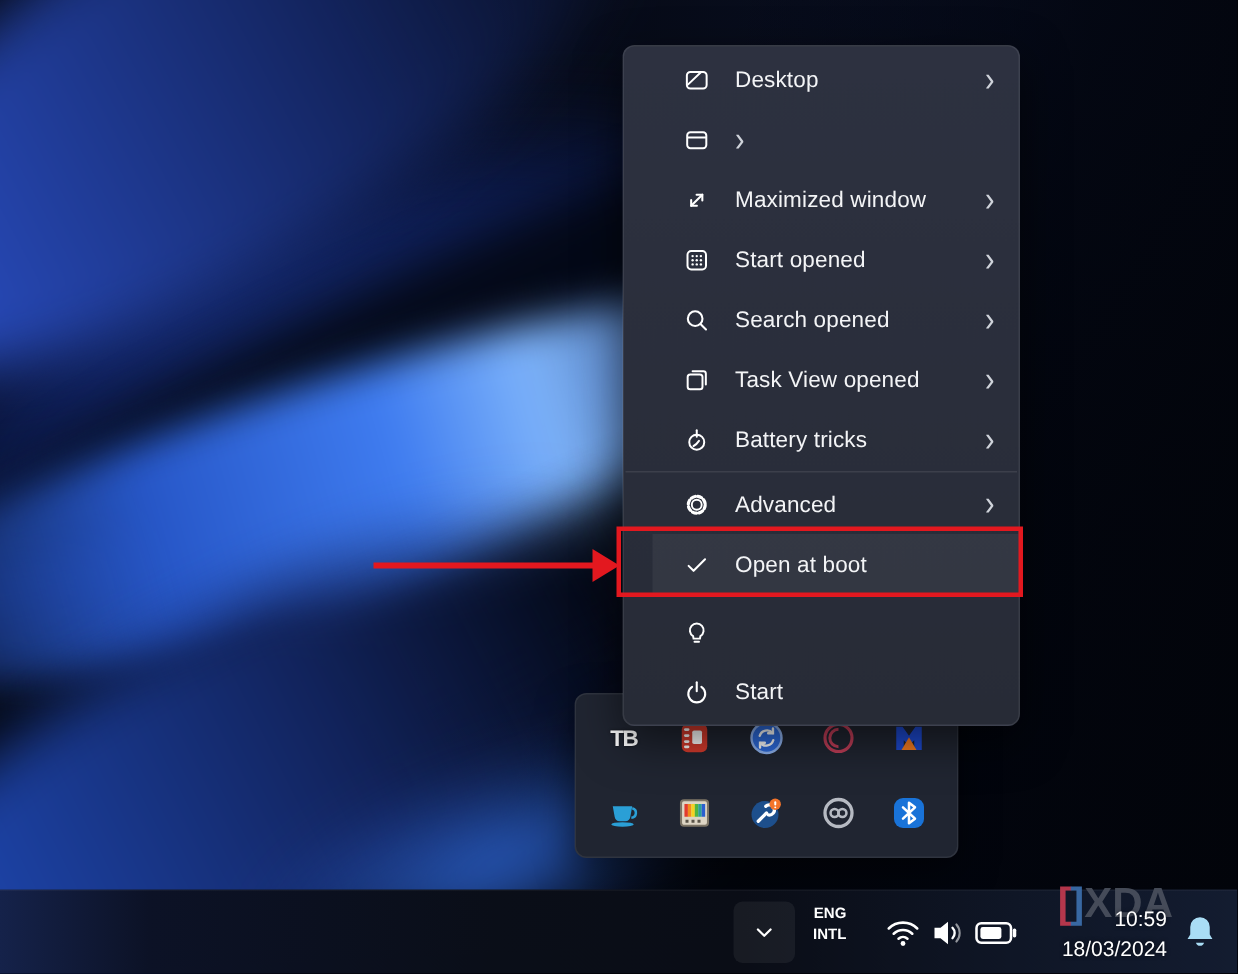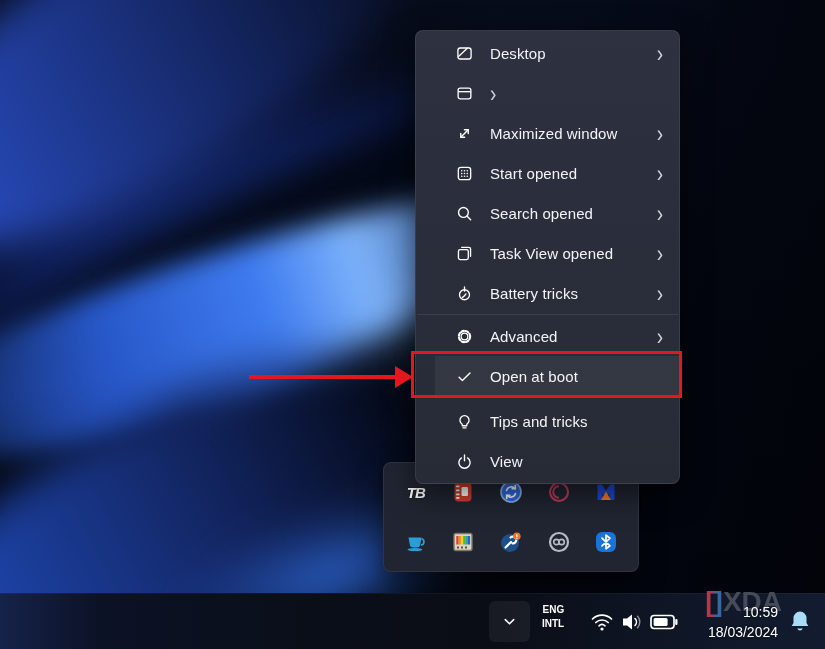--- a/index.html
+++ b/index.html
@@ -32,21 +32,21 @@
         background:linear-gradient(100deg,rgba(2,5,14,0) 52%,rgba(2,5,14,.78) 78%,rgba(2,4,10,.92) 100%); }
 
   
   .tray-flyout { position:absolute; left:383px; top:462px; width:256px; height:110px;
         background:#202531; border:1px solid rgba(255,255,255,.07); border-radius:8px;
         box-shadow:0 8px 24px rgba(0,0,0,.5); z-index:2;
         display:grid; grid-template-columns:repeat(5,1fr); grid-template-rows:1fr 1fr;
         align-items:center; justify-items:center; padding:4px 8px; }
   .tray-icon { width:30px; height:30px; display:flex; align-items:center; justify-content:center; border-radius:4px; }
   .tb-label { color:#fff; font-weight:800; font-size:15px; letter-spacing:-1px;
-        text-shadow:0 0 2px rgba(0,0,0,.6); font-style:italic; }
+        text-shadow:0 0 2px rgba(0,0,0,.6); }
 
   
   .context-menu { position:absolute; left:415px; top:30px; width:265px;
         background:linear-gradient(180deg,#2d3140 0%,#272b36 100%);
         border:1px solid rgba(255,255,255,.08); border-radius:8px;
         box-shadow:0 10px 30px rgba(0,0,0,.55); z-index:3; padding:2px 0; }
   .menu-item { display:flex; align-items:center; height:40px; padding:0 16px 0 21px; color:#f3f4f6;margin-left:19px; }
   .menu-item .mi-icon { width:17px; height:17px; margin-right:17px; flex:none; display:flex; align-items:center; }
   .menu-item .mi-label { flex:1; font-size:15px; letter-spacing:.1px; }
   .menu-item .mi-chevron { color:#cfd3da; font-size:19px; line-height:1; transform:scaleY(1.25); }
@@ -318,33 +318,32 @@
 
     <div class="menu-item">
       <span class="mi-icon">
           <svg viewBox="0 0 16 16">
             <g stroke="#fff" stroke-width="1.25" fill="none" stroke-linecap="round">
               <path d="M5.7 10.4 a4.3 4.3 0 1 1 4.6 0 l-.3 1.6 h-4 z"></path>
               <path d="M6.6 14 h2.8"></path>
             </g>
           </svg>
         </span>
-      <span class="mi-label">Tips and tricks</span>
     </div>
 
     <div class="menu-item">
       <span class="mi-icon">
           <svg viewBox="0 0 16 16">
             <g stroke="#fff" stroke-width="1.3" fill="none" stroke-linecap="round">
               <path d="M5.1 4.6 a5.3 5.3 0 1 0 5.8 0"></path>
               <path d="M8 1.8 v5.6"></path>
             </g>
           </svg>
         </span>
-      <span class="mi-label">View</span>
+      <span class="mi-label">Start</span>
     </div>
 
   </div>
 
   <div class="red-box"></div>
   <div class="arrow-line"></div>
   <div class="arrow-head"></div>
 
   <div class="taskbar">
 

